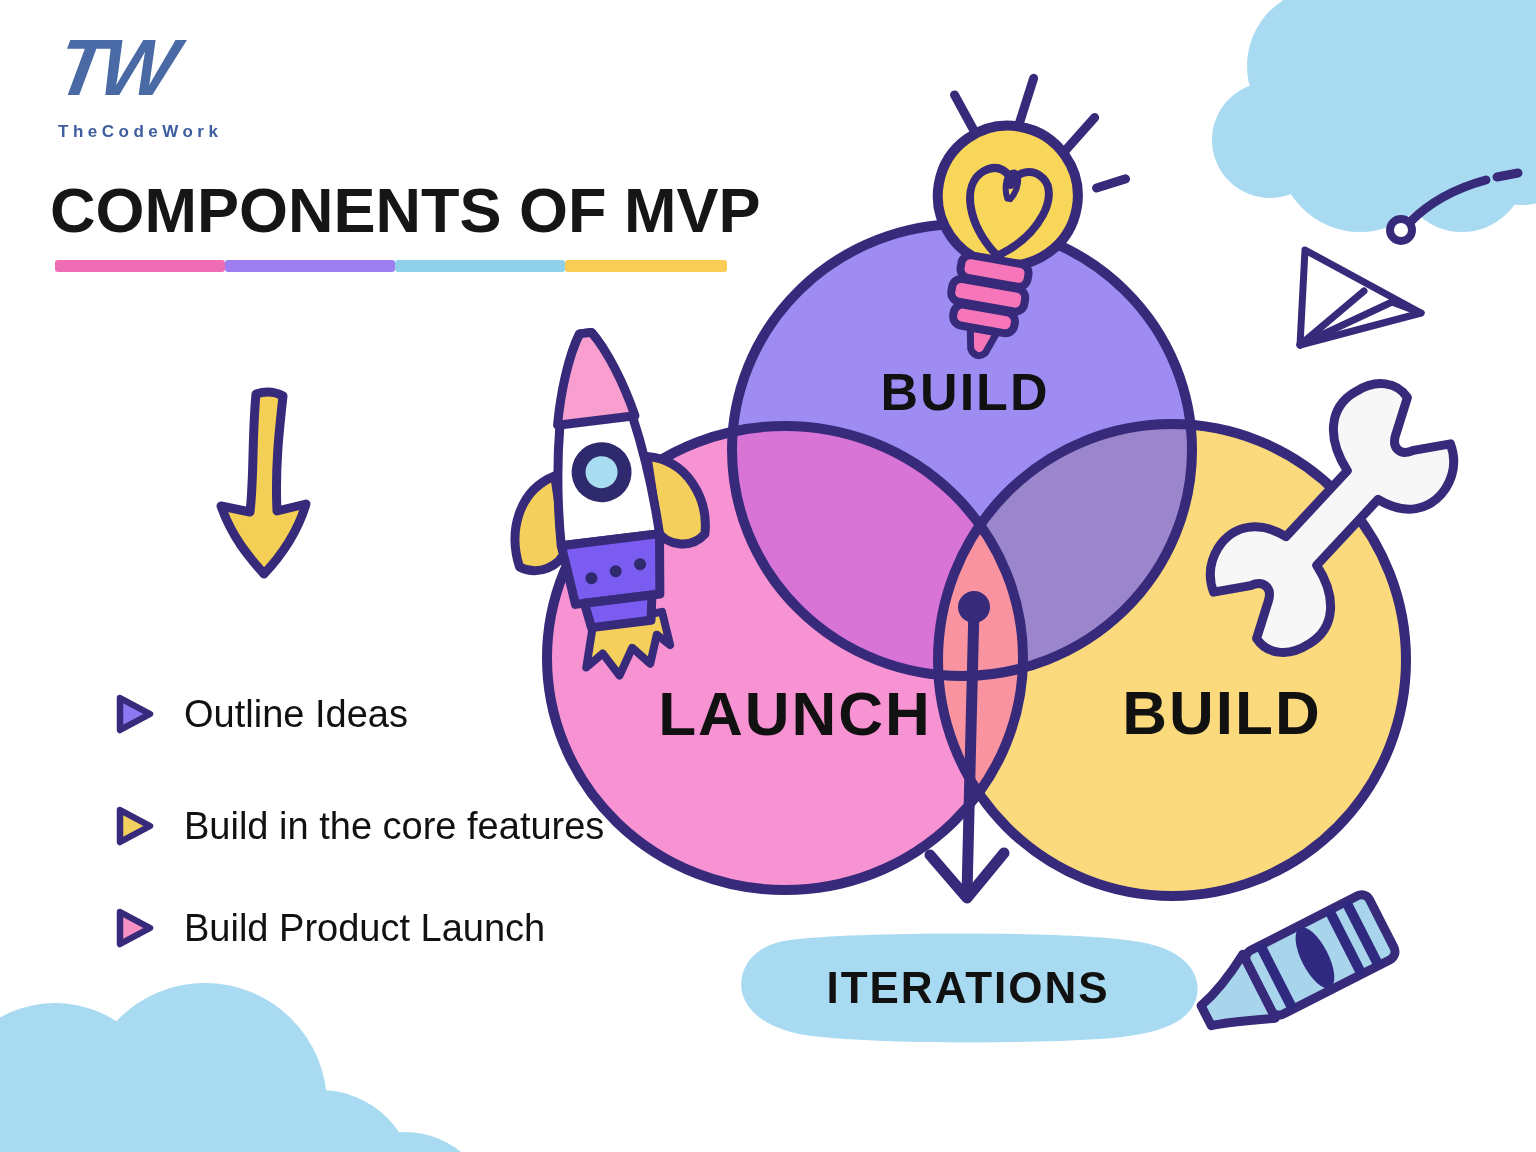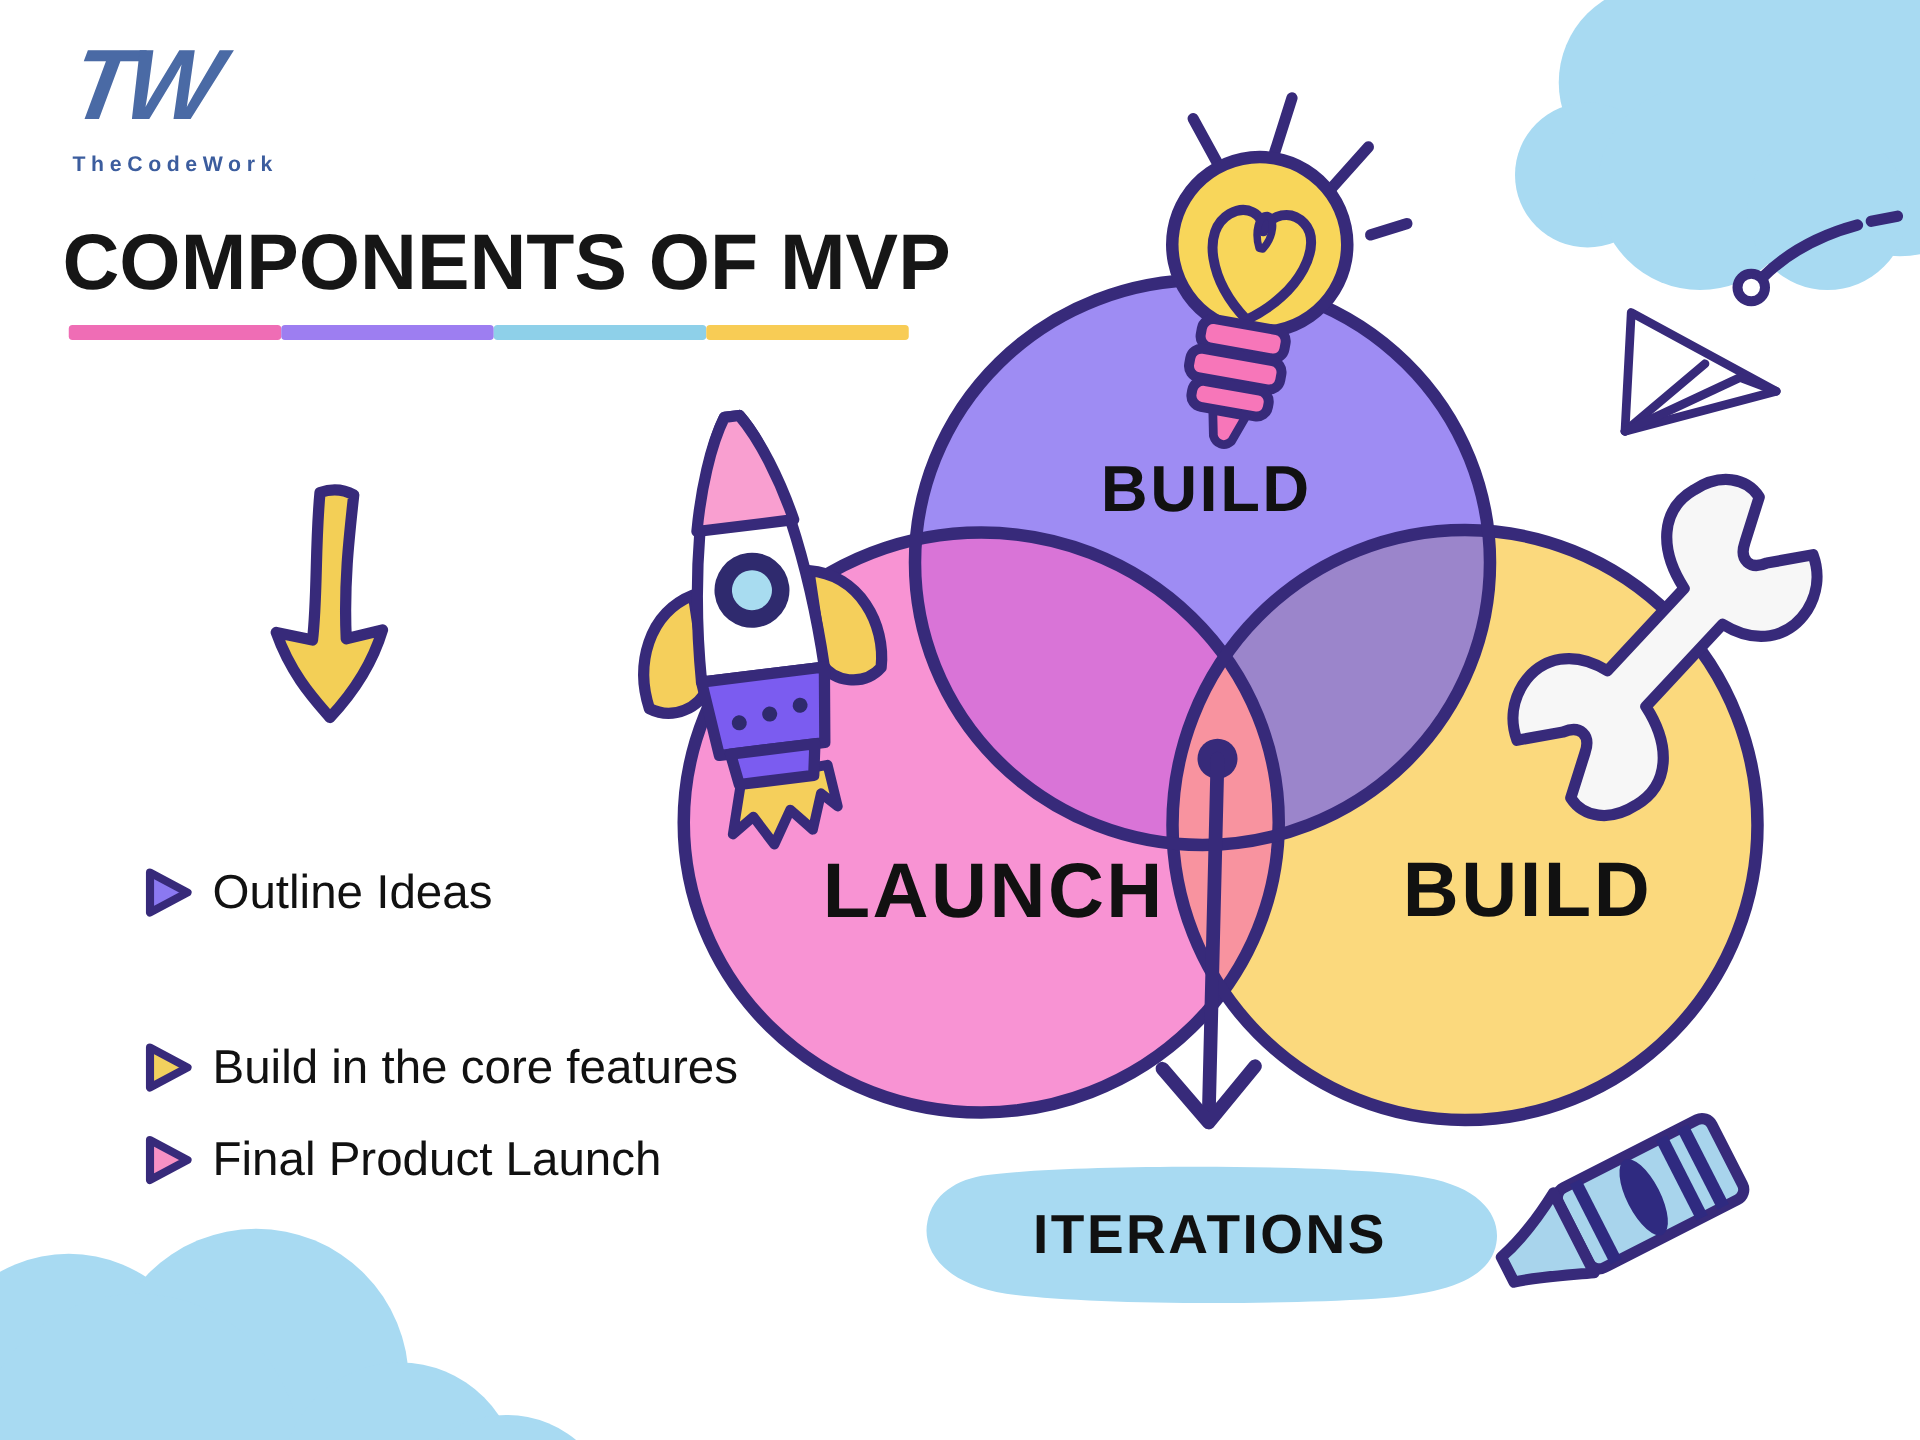--- a/index.html
+++ b/index.html
@@ -16,22 +16,22 @@
   .logo-sub{font-size:17px;font-weight:700;letter-spacing:4.5px;margin-top:16px;color:#3c5d9e;}
 
   .title{left:50px;top:174px;font-size:63px;font-weight:700;color:#161616;letter-spacing:0px;white-space:nowrap;}
 
   .venn-label{transform:translate(-50%,-50%);font-weight:700;color:#111;white-space:nowrap;}
   .lbl-idea{left:965px;top:392px;font-size:52px;letter-spacing:2px;}
   .lbl-launch{left:763px;top:713px;font-size:62px;letter-spacing:2px;margin-left:32px;}
   .lbl-build{left:1186px;top:712px;font-size:62px;letter-spacing:2px;margin-left:36px;}
   .lbl-iterations{left:968px;top:988px;font-size:44px;letter-spacing:2px;}
 
-  .bullet-row{left:112px;display:flex;align-items:center;gap:12px;height:52px;}
-  .row-1{top:688px;} .row-2{top:828px;} .row-3{top:902px;}
+  .bullet-row{left:112px;display:flex;align-items:center;gap:26px;height:52px;}
+  .row-1{top:688px;} .row-2{top:796px;align-items:flex-end;} .row-3{top:902px;}
   .bullet-label{font-size:38px;color:#111;white-space:nowrap;}
 </style>
 </head>
 <body>
 
 <svg id="art" viewBox="0 0 1536 1152" xmlns="http://www.w3.org/2000/svg">
   <defs>
     <clipPath id="clipIdea">
         <ellipse cx="962" cy="450" rx="230" ry="226"></ellipse>
       </clipPath>
@@ -189,14 +189,14 @@
 <div class="abs bullet-row row-2">
   <svg width="46" height="44" viewBox="0 0 46 44">
     <path d="M8,6 L38,22 L8,38 Z" stroke="#372a7a" stroke-width="6.5" stroke-linejoin="round" fill="#f2d05e"></path>
   </svg>
   <span class="bullet-label">Build in the core features</span>
 </div>
 <div class="abs bullet-row row-3">
   <svg width="46" height="44" viewBox="0 0 46 44">
     <path d="M8,6 L38,22 L8,38 Z" stroke="#372a7a" stroke-width="6.5" stroke-linejoin="round" fill="#f791c4"></path>
   </svg>
-  <span class="bullet-label">Final Product Launch</span>
+  <span class="bullet-label">Build Product Launch</span>
 </div>
 
 </body></html>

